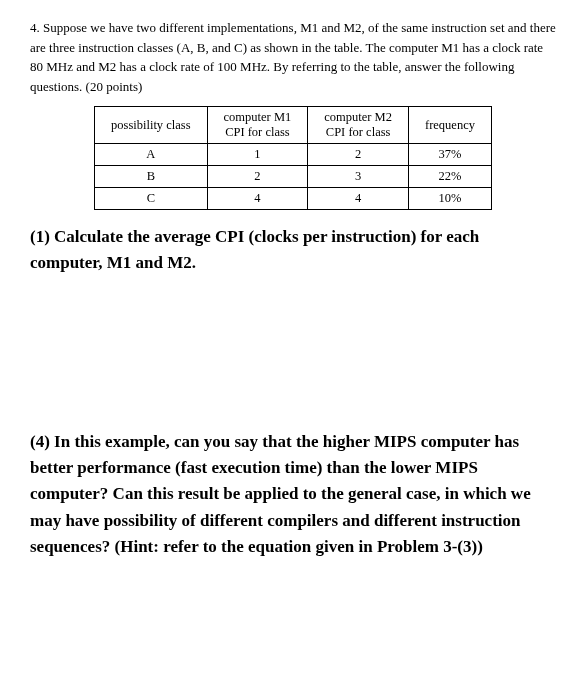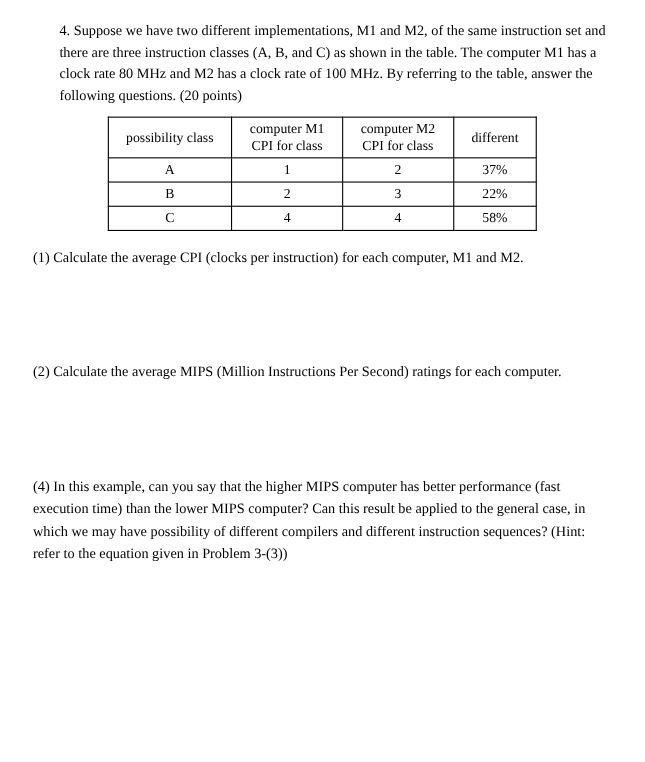--- a/index.html
+++ b/index.html
@@ -15,21 +15,20 @@
       color: #000;
       width: 586px;
       min-height: 693px;
       padding: 18px 30px 18px 30px;
     }
 
     .problem-header {
       font-size: 13px;
       line-height: 1.5;
       margin-bottom: 10px;
-      margin-left: 24px;
     }
 
     .table-wrapper {
       display: flex;
       justify-content: center;
       margin: 10px 0 14px 0;
     }
 
     table {
       border-collapse: collapse;
@@ -40,24 +39,25 @@
       border: 1px solid #000;
       padding: 3px 16px;
       text-align: center;
     }
 
     table td:first-child, table th:first-child {
       text-align: center;
     }
 
     .sub-question {
-      font-size: 13px;
+      font-size: 17px;
       line-height: 1.55;
       margin-bottom: 6px;
       margin-top: 10px;
+      font-weight: bold;
     }
 
     .sub-question-block {
       margin-bottom: 0;
     }
 
     .spacer {
       height: 68px;
     }
 
@@ -79,55 +79,52 @@
     <span>Suppose we have two different implementations, M1 and M2, of the same instruction set and there are three instruction classes (A, B, and C) as shown in the table. The computer M1 has a clock rate 80 MHz and M2 has a clock rate of 100 MHz. By referring to the table, answer the following questions. (20 points)</span>
   </div>
 
   <div class="table-wrapper">
     <table>
       <tbody>
           <tr>
         <td>possibility class</td>
         <td>computer M1<br>CPI for class</td>
         <td>computer M2<br>CPI for class</td>
-        <td>different</td>
+        <td>frequency</td>
       </tr>
       <tr>
         <td>A</td>
         <td>1</td>
         <td>2</td>
         <td>37%</td>
       </tr>
       <tr>
         <td>B</td>
         <td>2</td>
         <td>3</td>
         <td>22%</td>
       </tr>
       <tr>
         <td>C</td>
         <td>4</td>
         <td>4</td>
-        <td>58%</td>
+        <td>10%</td>
       </tr>
     </tbody>
       </table>
   </div>
 
   <div class="sub-question-block">
     <div class="sub-question">
       <span>(1) </span><span>Calculate the average CPI (clocks per instruction) for each computer, M1 and M2.</span>
     </div>
     <div class="spacer"></div>
   </div>
 
   <div class="sub-question-block">
-    <div class="sub-question">
-      <span>(2) </span><span>Calculate the average MIPS (Million Instructions Per Second) ratings for each computer.</span>
-    </div>
     <div class="spacer-sm"></div>
   </div>
 
 
   <div class="sub-question-block">
     <div class="sub-question">
       <span>(4) </span><span>In this example, can you say that the higher MIPS computer has better performance (fast execution time) than the lower MIPS computer? Can this result be applied to the general case, in which we may have possibility of different compilers and different instruction sequences? (Hint: refer to the equation given in Problem 3-(3))</span>
     </div>
   </div>
 

